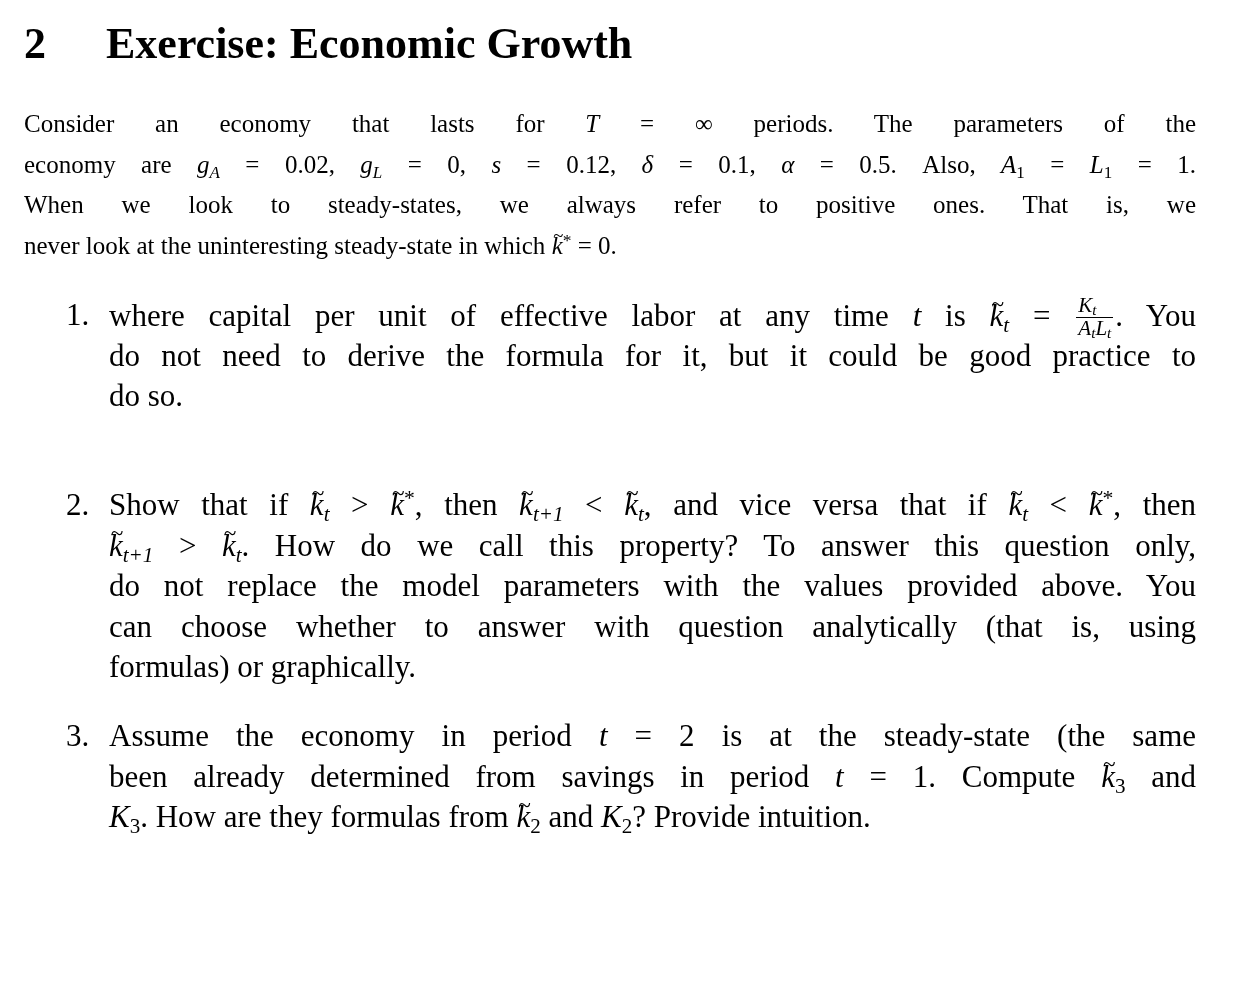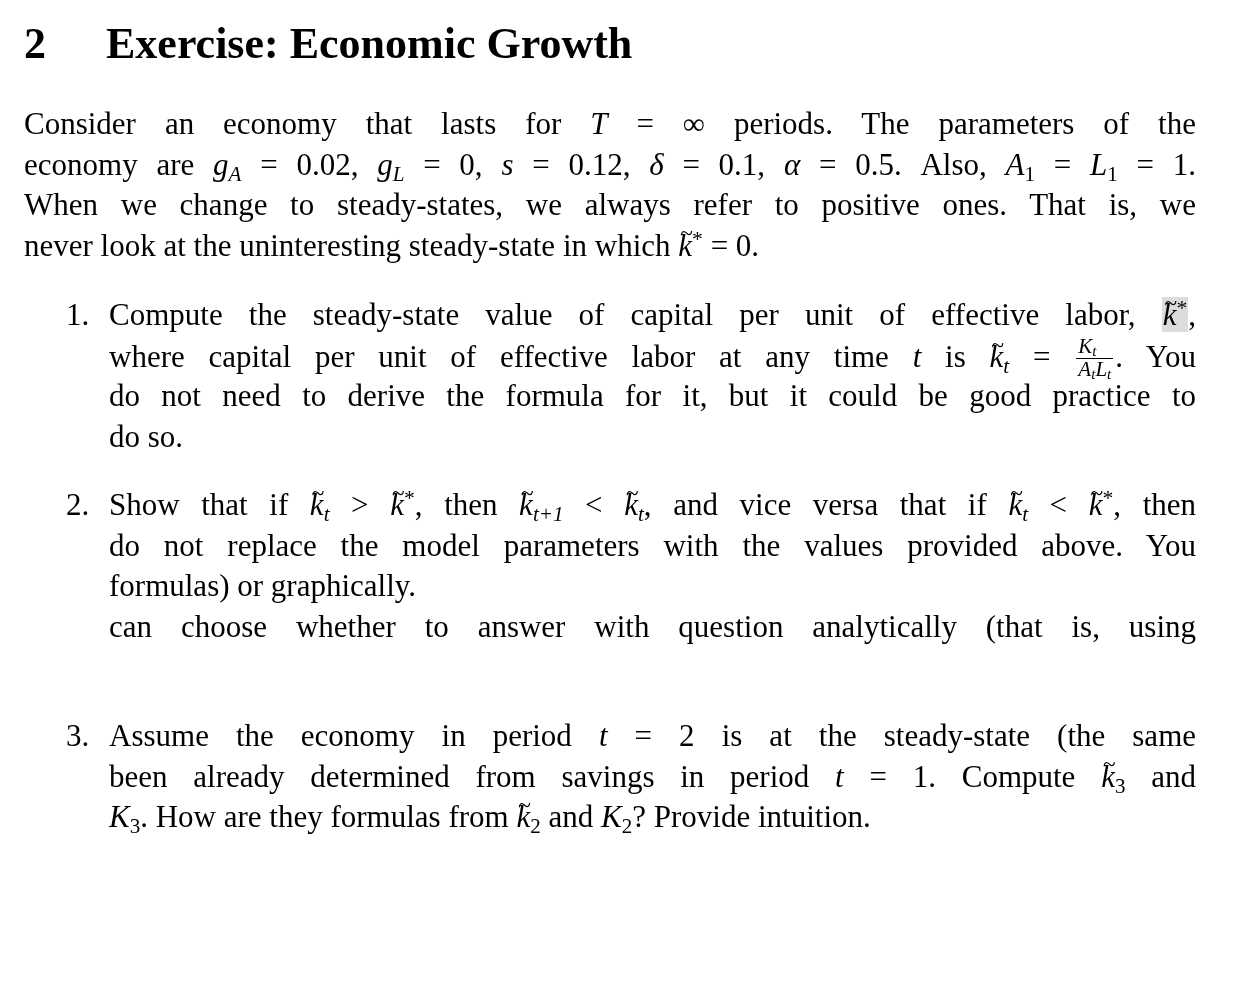--- a/index.html
+++ b/index.html
@@ -33,21 +33,21 @@
     white-space: nowrap;
   }
   .section-heading .num {
     display: inline-block;
     width: 82px;
   }
   .para {
     position: absolute;
     left: 24px;
     width: 1172px;
-    font-size: 31px;
+    font-size: 25px;
     line-height: 40.5px;
     text-align: justify;
   }
   .line {
     display: block;
     white-space: nowrap;
     text-align: justify;
     text-align-last: justify;
     height: 40.5px;
   }
@@ -129,41 +129,41 @@
 
 <div class="page">
 
   <h2 class="section-heading" style="margin:0;">
     <span class="num">2</span><span>Exercise: Economic Growth</span>
   </h2>
 
   <div class="para" style="top:104px;">
     <span class="line"><span>Consider an economy that lasts for </span><span class="m">T</span><span> = ∞ periods. The parameters of the</span></span>
     <span class="line"><span>economy are </span><span class="m">g</span><span class="sub m">A</span><span> = 0.02, </span><span class="m">g</span><span class="sub m">L</span><span> = 0, </span><span class="m">s</span><span> = 0.12, </span><span class="m">δ</span><span> = 0.1, </span><span class="m">α</span><span> = 0.5. Also, </span><span class="m">A</span><span class="sub">1</span><span> = </span><span class="m">L</span><span class="sub">1</span><span> = 1.</span></span>
-    <span class="line">When we change to steady-states, we always refer to positive ones. That is, we</span>
+    <span class="line">When we look to steady-states, we always refer to positive ones. That is, we</span>
     <span class="line last"><span>never look at the uninteresting steady-state in which </span><span class="tilde">k</span><span class="sup">*</span><span> = 0.</span></span>
   </div>
 
   <div class="list-item" style="top:295px;">
     <span class="marker">1.</span>
     <div class="body">
-      <span class="line"><span>Compute the steady-state value of capital per unit of effective labor, </span><span class="hl"><span class="tilde">k</span><span class="sup">*</span></span><span>,</span></span>
       <span class="line"><span>where capital per unit of effective labor at any time </span><span class="m">t</span><span> is </span><span class="tilde">k</span><span class="sub m">t</span><span> = </span><span class="frac"><span class="top"><span>K</span><span class="sub2">t</span></span><span class="bot"><span>A</span><span class="sub2">t</span><span>L</span><span class="sub2">t</span></span></span><span>. You</span></span>
       <span class="line">do not need to derive the formula for it, but it could be good practice to</span>
       <span class="line last">do so.</span>
     </div>
   </div>
 
   <div class="list-item" style="top:485px;">
     <span class="marker">2.</span>
     <div class="body">
       <span class="line"><span>Show that if </span><span class="tilde">k</span><span class="sub m">t</span><span> &gt; </span><span class="tilde">k</span><span class="sup">*</span><span>, then </span><span class="tilde">k</span><span class="sub m">t+1</span><span> &lt; </span><span class="tilde">k</span><span class="sub m">t</span><span>, and vice versa that if </span><span class="tilde">k</span><span class="sub m">t</span><span> &lt; </span><span class="tilde">k</span><span class="sup">*</span><span>, then</span></span>
+      <span class="line"><span class="tilde">k</span><span class="sub m">t+1</span><span> &gt; </span><span class="tilde">k</span><span class="sub m">t</span><span>. How do we call this property? To answer this question only,</span></span>
       <span class="line">do not replace the model parameters with the values provided above. You</span>
+      <span class="line">can choose whether to answer with question analytically (that is, using</span>
       <span class="line last">formulas) or graphically.</span>
-      <span class="line">can choose whether to answer with question analytically (that is, using</span>
     </div>
   </div>
 
   <div class="list-item" style="top:716px;">
     <span class="marker">3.</span>
     <div class="body">
       <span class="line"><span>Assume the economy in period </span><span class="m">t</span><span> = 2 is at the steady-state (the same</span></span>
       <span class="line"><span>been already determined from savings in period </span><span class="m">t</span><span> = 1. Compute </span><span class="tilde">k</span><span class="sub">3</span><span> and</span></span>
       <span class="line last"><span class="m">K</span><span class="sub">3</span><span>. How are they formulas from </span><span class="tilde">k</span><span class="sub">2</span><span> and </span><span class="m">K</span><span class="sub">2</span><span>? Provide intuition.</span></span>
     </div>

